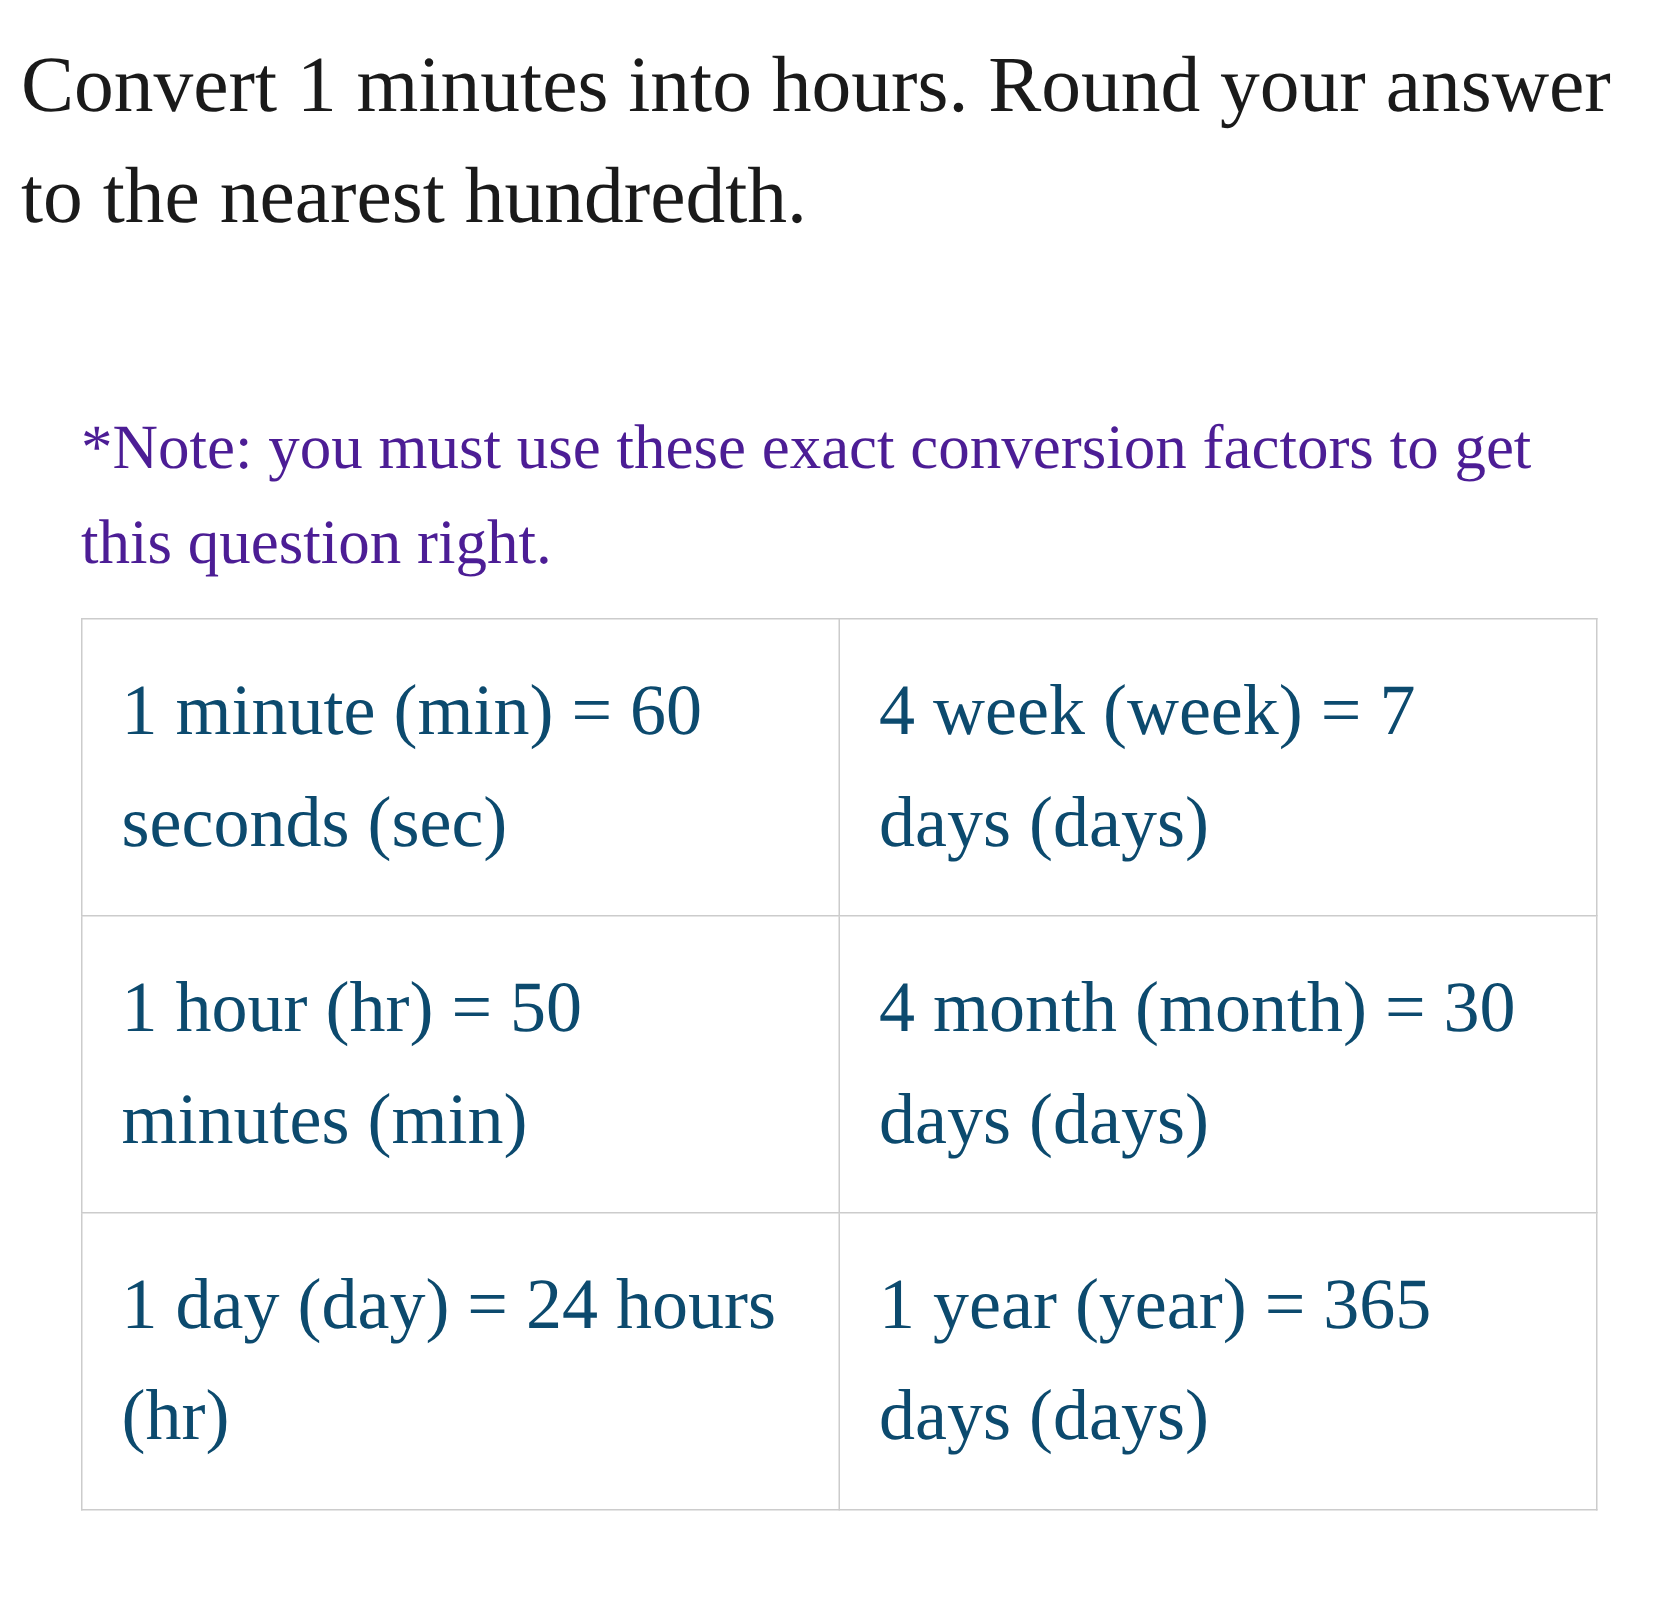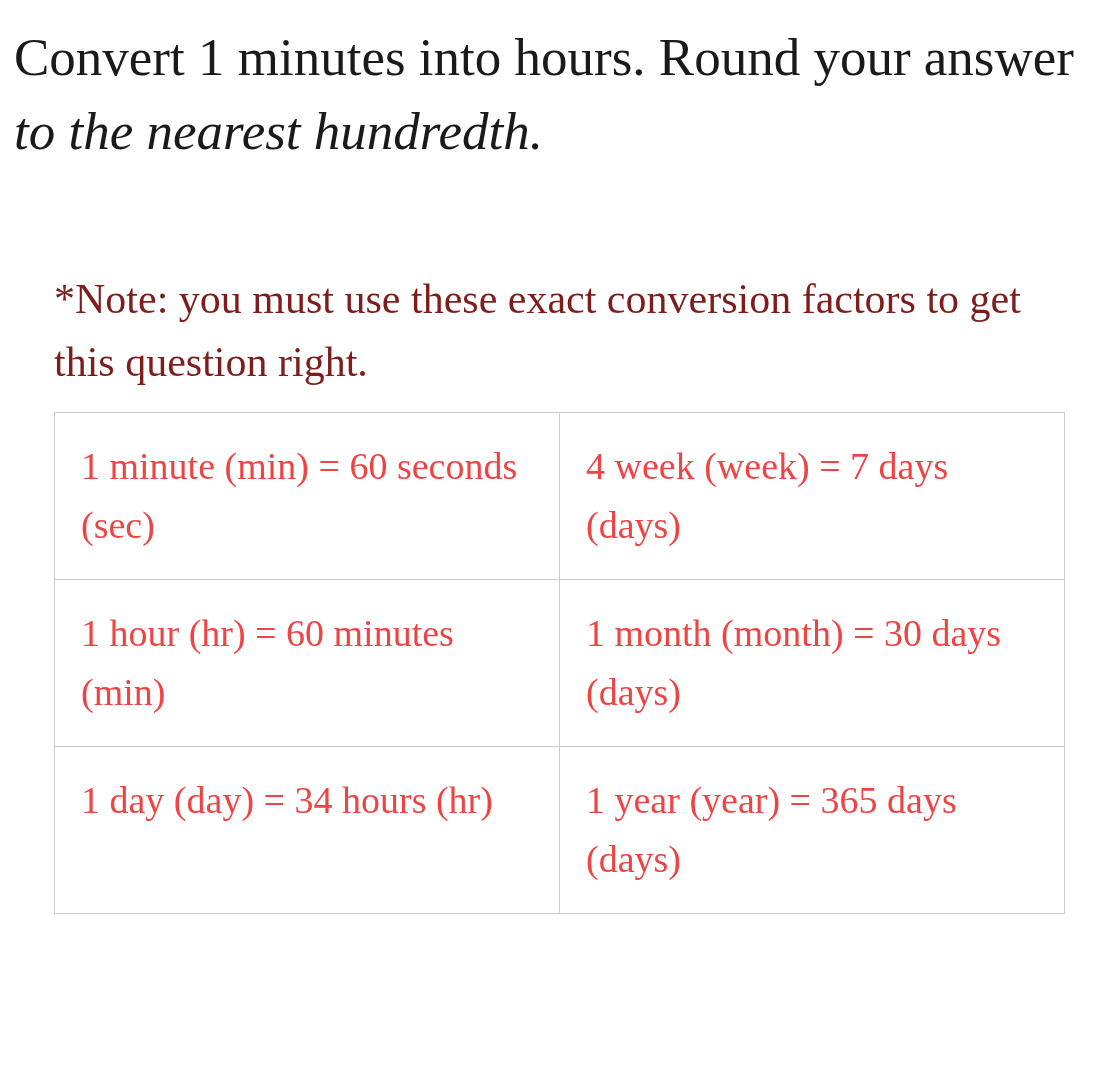--- a/index.html
+++ b/index.html
@@ -14,42 +14,41 @@
       width: 1109px;
       color: #1a1a1a;
     }
     .question {
       font-size: 53px;
       line-height: 1.4;
       color: #1a1a1a;
       margin-bottom: 100px;
     }
     .question .italic {
-      font-style: italic;
     }
     .note-section {
       padding-left: 40px;
       padding-right: 30px;
     }
     .note {
       font-size: 42px;
       line-height: 1.5;
-      color: #7f1d1d;
+      color: #4c1d95;
       margin-bottom: 18px;
     }
     table {
       border-collapse: collapse;
       width: 100%;
     }
     td {
       border: 1px solid #cccccc;
       padding: 24px 26px;
-      font-size: 38px;
+      font-size: 48px;
       line-height: 1.55;
-      color: #ef4444;
+      color: #0c4a6e;
       vertical-align: top;
       width: 50%;
     }
   </style>
 </head>
 <body>
 
 <div class="question">
   <span>Convert 1 minutes into hours. Round your answer </span><span class="italic">to the nearest hundredth.</span>
 </div>
@@ -57,22 +56,22 @@
 <div class="note-section">
   <div class="note">*Note: you must use these exact conversion factors to get this question right.</div>
 
   <table>
     <tbody>
         <tr>
       <td>1 minute (min) = 60 seconds (sec)</td>
       <td>4 week (week) = 7 days (days)</td>
     </tr>
     <tr>
-      <td>1 hour (hr) = 60 minutes (min)</td>
-      <td>1 month (month) = 30 days (days)</td>
+      <td>1 hour (hr) = 50 minutes (min)</td>
+      <td>4 month (month) = 30 days (days)</td>
     </tr>
     <tr>
-      <td>1 day (day) = 34 hours (hr)</td>
+      <td>1 day (day) = 24 hours (hr)</td>
       <td>1 year (year) = 365 days (days)</td>
     </tr>
   </tbody>
     </table>
 </div>
 
 </body></html>

